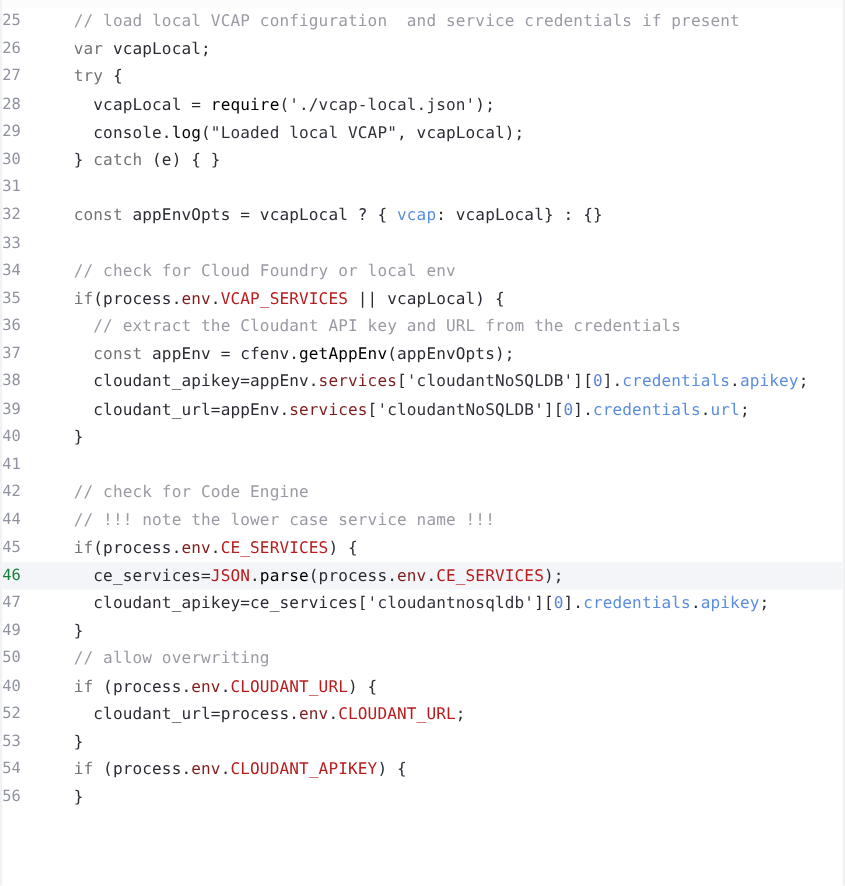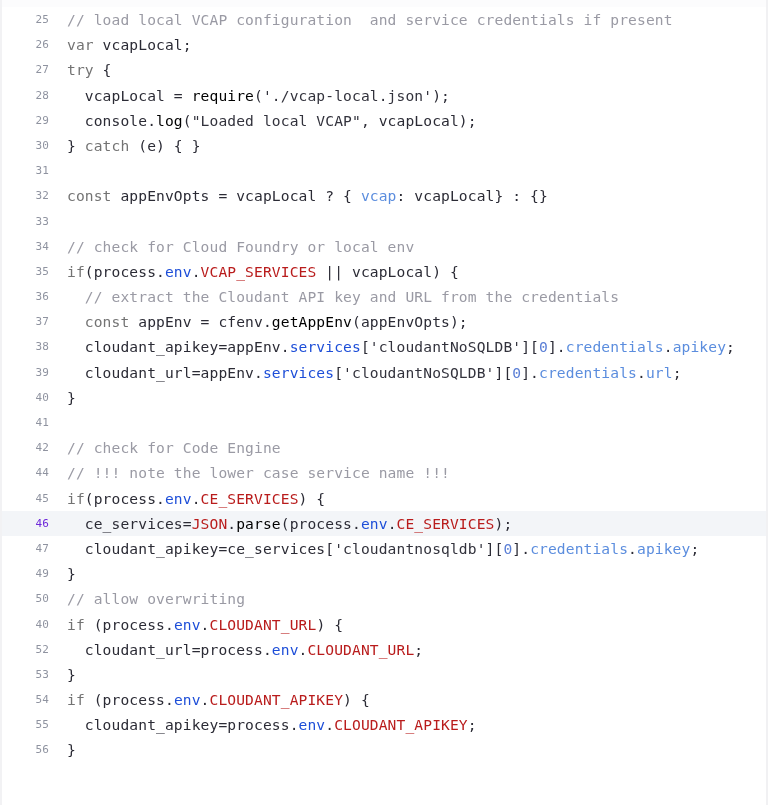--- a/index.html
+++ b/index.html
@@ -48,41 +48,40 @@
     font-size: 14.6px;
     letter-spacing: 0.12px;
   }
   .line.hl {
     background: #f3f5f8;
   }
 
   .ln {
     display: inline-block;
     width: 47px;
-    text-align: right;
     color: #8f93a0;
-    font-size: 11px;
+    font-size: 14px;
     user-select: none;
     vertical-align: top;
   }
-  .line.hl .ln { color: #6d28d9; }
+  .line.hl .ln { color: #15803d; }
 
   .code {
     display: inline-block;
     padding-left: 18px;
     vertical-align: top;
     color: #2b2b35;
   }
 
   
   .cm  { color: #9a9aa4; }              
   .kw  { color: #737373; }              
   .fn  { color: #000000; }              
   .pr  { color: #5b8dde; }              
-  .pr2 { color: #1d4ed8; text-align: right; }              
+  .pr2 { color: #7f1d1d; text-align: right; }              
   .cn  { color: #b91c1c; }              
   .num { color: #5b7fd6; }              
   .str { color: #32323c; }              
   .pl  { color: #2b2b35; }              
 </style>
 </head>
 <body>
 
 <div id="editor">
   <div id="top-strip"></div>
@@ -108,16 +107,15 @@
       <div class="line"><span class="ln">44</span><span class="code"><span class="cm">// !!! note the lower case service name !!!</span></span></div>
       <div class="line"><span class="ln">45</span><span class="code"><span class="kw">if</span><span class="pl">(process.</span><span class="pr2">env</span><span class="pl">.</span><span class="cn">CE_SERVICES</span><span class="pl">) {</span></span></div>
       <div class="line hl"><span class="ln">46</span><span class="code"><span class="pl">  ce_services=</span><span class="cn">JSON</span><span class="pl">.</span><span class="fn">parse</span><span class="pl">(process.</span><span class="pr2">env</span><span class="pl">.</span><span class="cn">CE_SERVICES</span><span class="pl">);</span></span></div>
       <div class="line"><span class="ln">47</span><span class="code"><span class="pl">  cloudant_apikey=ce_services[</span><span class="str">'cloudantnosqldb'</span><span class="pl">][</span><span class="num">0</span><span class="pl">].</span><span class="pr">credentials</span><span class="pl">.</span><span class="pr">apikey</span><span class="pl">;</span></span></div>
       <div class="line"><span class="ln">49</span><span class="code"><span class="pl">}</span></span></div>
       <div class="line"><span class="ln">50</span><span class="code"><span class="cm">// allow overwriting</span></span></div>
       <div class="line"><span class="ln">40</span><span class="code"><span class="kw">if</span><span class="pl"> (process.</span><span class="pr2">env</span><span class="pl">.</span><span class="cn">CLOUDANT_URL</span><span class="pl">) {</span></span></div>
       <div class="line"><span class="ln">52</span><span class="code"><span class="pl">  cloudant_url=process.</span><span class="pr2">env</span><span class="pl">.</span><span class="cn">CLOUDANT_URL</span><span class="pl">;</span></span></div>
       <div class="line"><span class="ln">53</span><span class="code"><span class="pl">}</span></span></div>
       <div class="line"><span class="ln">54</span><span class="code"><span class="kw">if</span><span class="pl"> (process.</span><span class="pr2">env</span><span class="pl">.</span><span class="cn">CLOUDANT_APIKEY</span><span class="pl">) {</span></span></div>
-      <div class="line"><span class="ln">55</span><span class="code"><span class="pl">  cloudant_apikey=process.</span><span class="pr2">env</span><span class="pl">.</span><span class="cn">CLOUDANT_APIKEY</span><span class="pl">;</span></span></div>
       <div class="line"><span class="ln">56</span><span class="code"><span class="pl">}</span></span></div>
     </div>
 </div>
 
 </body></html>

